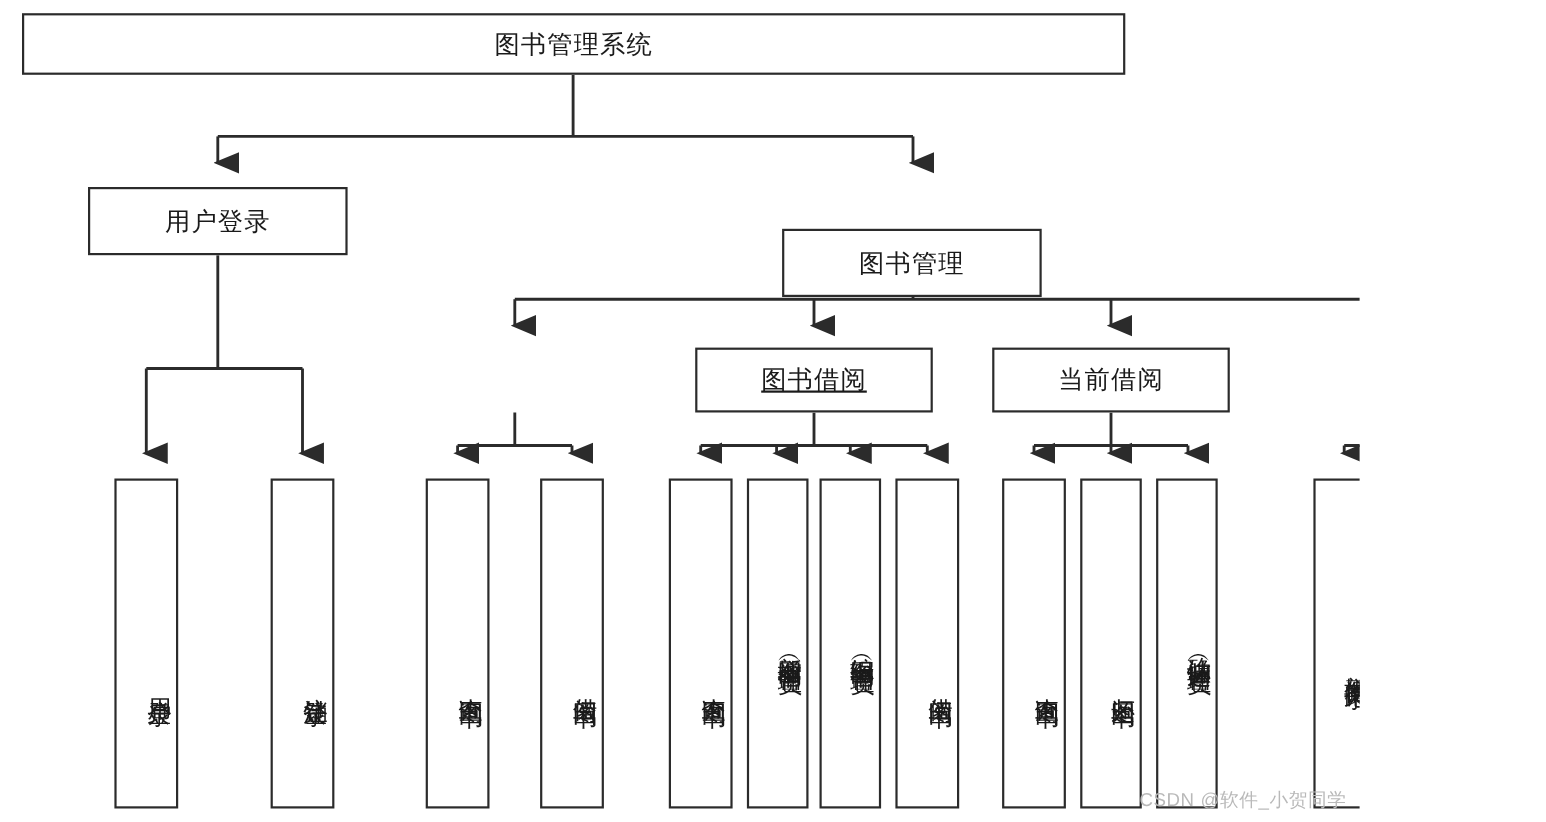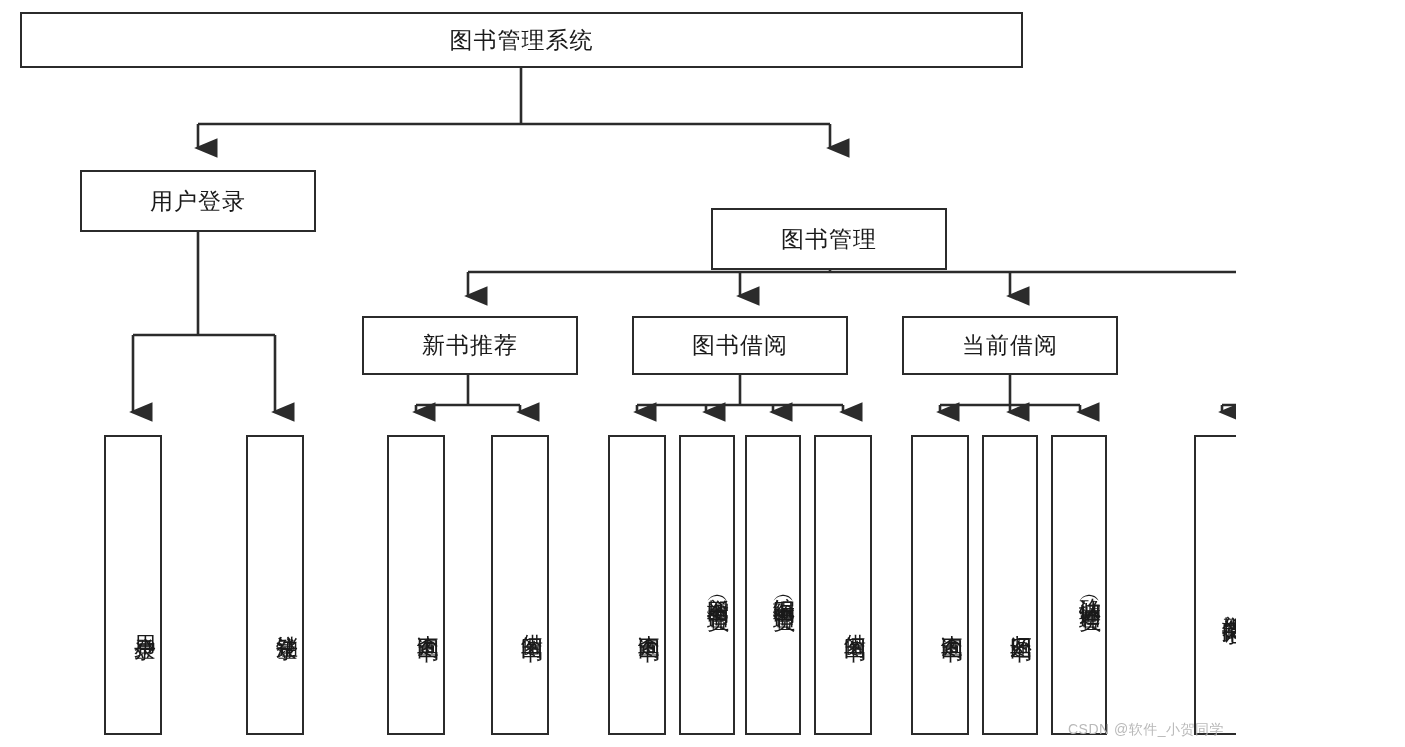--- a/index.html
+++ b/index.html
@@ -55,21 +55,21 @@
     left: 0;
     top: 0;
     width: 1405px;
     height: 747px;
     pointer-events: none;
   }
   .watermark {
     position: absolute;
     right: 12px;
     bottom: 8px;
-    font-size: 14px;
+    font-size: 17px;
     color: #b9b9b9;
     letter-spacing: 0.5px;
     white-space: nowrap;
   }
 </style>
 </head>
 <body>
 
 <div id="canvas">
 
@@ -127,24 +127,21 @@
     <span>图书管理系统</span>
   </div>
 
   <div class="node horiz" style="left:80px; top:170px; width:236px; height:62px;">
     <span>用户登录</span>
   </div>
   <div class="node horiz" style="left:711px; top:170px; width:236px; height:62px;margin-top:38px;">
     <span>图书管理</span>
   </div>
 
-  <div class="node horiz" style="left:362px; top:316px; width:216px; height:59px;">
-    <span>新书推荐</span>
-  </div>
-  <div class="node horiz" style="left:632px; top:316px; width:216px; height:59px;">
+  <div class="node horiz" style="left:632px; top:316px; width:216px; height:59px;text-decoration:underline;">
     <span>图书借阅</span>
   </div>
   <div class="node horiz" style="left:902px; top:316px; width:216px; height:59px;">
     <span>当前借阅</span>
   </div>
 
   <div class="node vert" style="left:104px; top:435px; width:58px; height:300px; padding-top:72px;">
     <span class="vlabel">用户登录</span>
   </div>
   <div class="node vert" style="left:246px; top:435px; width:58px; height:300px; padding-top:72px;">

